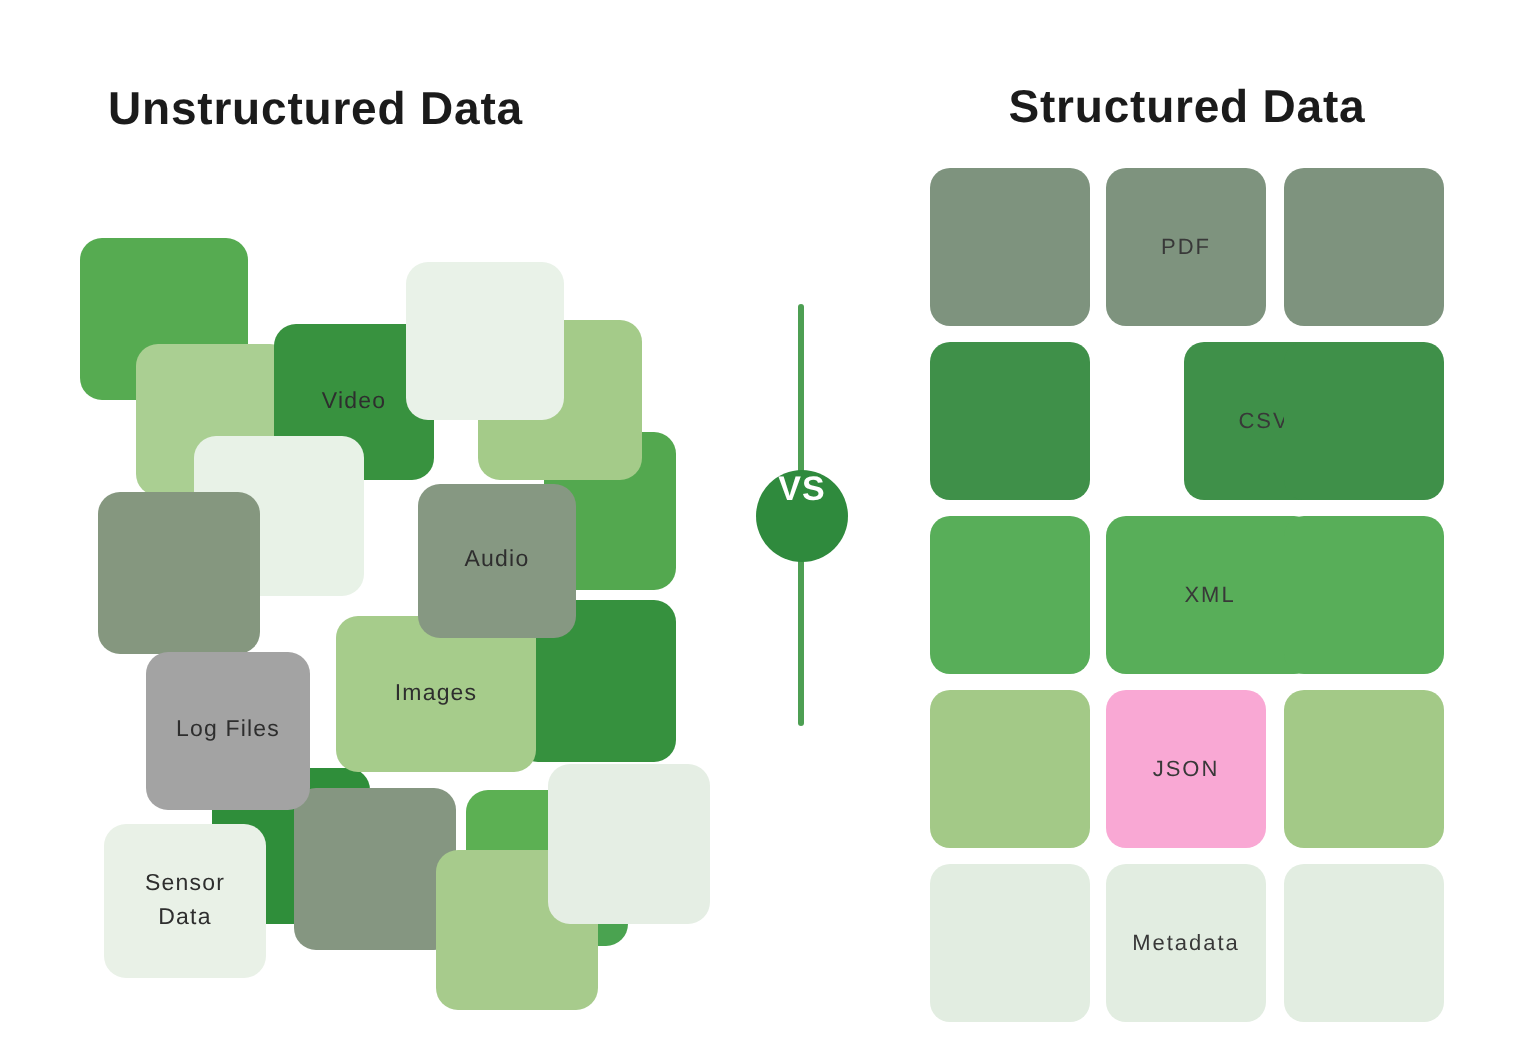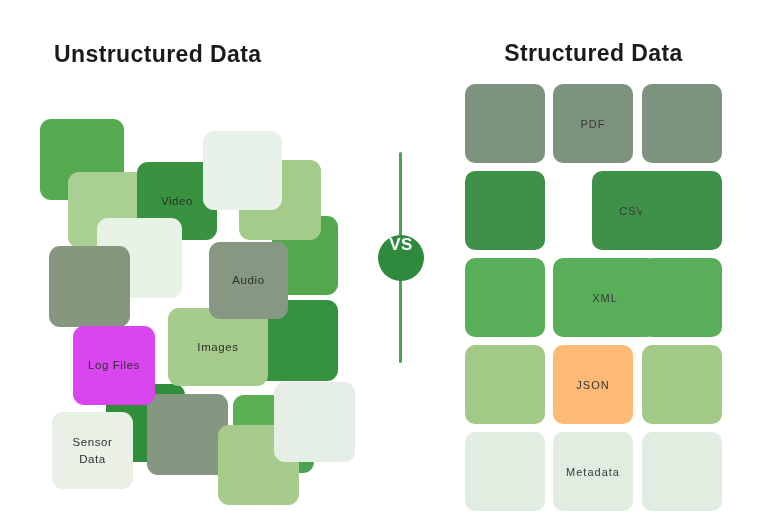--- a/index.html
+++ b/index.html
@@ -51,21 +51,21 @@
       <div class="sq" style="left: 272px; top: 216px; width: 66px; height: 79px; background: rgb(83, 168, 79); z-index: 1;"></div>
       <div class="sq" style="left: 97px; top: 218px; width: 85px; height: 80px; background: rgb(232, 242, 231); z-index: 3;"></div>
       <div class="sq" style="left: 49px; top: 246px; width: 81px; height: 81px; background: rgb(133, 151, 127); z-index: 4;"></div>
       <div class="sq" style="left: 209px; top: 242px; width: 79px; height: 77px; background: rgb(134, 152, 130); z-index: 5;">
         <span class="sq-label">Audio</span>
       </div>
       <div class="sq" style="left: 258px; top: 300px; width: 80px; height: 81px; background: rgb(54, 145, 62); z-index: 2;"></div>
       <div class="sq" style="left: 168px; top: 308px; width: 100px; height: 78px; background: rgb(166, 204, 139); z-index: 3;">
         <span class="sq-label">Images</span>
       </div>
-      <div class="sq" style="left: 73px; top: 326px; width: 82px; height: 79px; background: #d946ef; z-index: 4;">
+      <div class="sq" style="left: 73px; top: 326px; width: 82px; height: 79px; background: #a3a3a3; z-index: 4;">
         <span class="sq-label">Log Files</span>
       </div>
       <div class="sq" style="left: 106px; top: 384px; width: 79px; height: 78px; background: rgb(47, 142, 58); z-index: 2;"></div>
       <div class="sq" style="left: 147px; top: 394px; width: 81px; height: 81px; background: rgb(133, 150, 129); z-index: 3;"></div>
       <div class="sq" style="left: 52px; top: 412px; width: 81px; height: 77px; background: rgb(233, 241, 231); z-index: 4;">
         <span class="sq-label">Sensor Data</span>
       </div>
       <div class="sq" style="left: 233px; top: 395px; width: 55px; height: 78px; background: rgb(92, 176, 83); z-index: 2;"></div>
       <div class="sq" style="left: 270px; top: 405px; width: 44px; height: 68px; background: rgb(74, 163, 80); z-index: 1;"></div>
       <div class="sq" style="left: 218px; top: 425px; width: 81px; height: 80px; background: rgb(167, 203, 140); z-index: 3;"></div>
@@ -87,21 +87,21 @@
       <div class="sq" style="border-radius: 10px; left: 553px; top: 171px; width: 80px; height: 79px; background: rgb(63, 144, 73); margin-left: 39px;">
         <span class="grid-label">CSV</span>
       </div>
       <div class="sq" style="border-radius: 10px; left: 642px; top: 171px; width: 80px; height: 79px; background: rgb(63, 144, 73);"></div>
       <div class="sq" style="border-radius: 10px; left: 465px; top: 258px; width: 80px; height: 79px; background: rgb(88, 174, 89);"></div>
       <div class="sq" style="border-radius: 10px; left: 553px; top: 258px; width: 104px; height: 79px; background: rgb(88, 174, 89);">
         <span class="grid-label">XML</span>
       </div>
       <div class="sq" style="border-radius: 10px; left: 642px; top: 258px; width: 80px; height: 79px; background: rgb(88, 174, 89);"></div>
       <div class="sq" style="border-radius: 10px; left: 465px; top: 345px; width: 80px; height: 79px; background: rgb(163, 201, 135);"></div>
-      <div class="sq" style="border-radius: 10px; left: 553px; top: 345px; width: 80px; height: 79px; background: #fdba74;">
+      <div class="sq" style="border-radius: 10px; left: 553px; top: 345px; width: 80px; height: 79px; background: #f9a8d4;">
         <span class="grid-label">JSON</span>
       </div>
       <div class="sq" style="border-radius: 10px; left: 642px; top: 345px; width: 80px; height: 79px; background: rgb(163, 201, 135);"></div>
       <div class="sq" style="border-radius: 10px; left: 465px; top: 432px; width: 80px; height: 79px; background: rgb(226, 237, 225);"></div>
       <div class="sq" style="border-radius: 10px; left: 553px; top: 432px; width: 80px; height: 79px; background: rgb(226, 237, 225);">
         <span class="grid-label">Metadata</span>
       </div>
       <div class="sq" style="border-radius: 10px; left: 642px; top: 432px; width: 80px; height: 79px; background: rgb(226, 237, 225);"></div>
     </div>
 </div>

